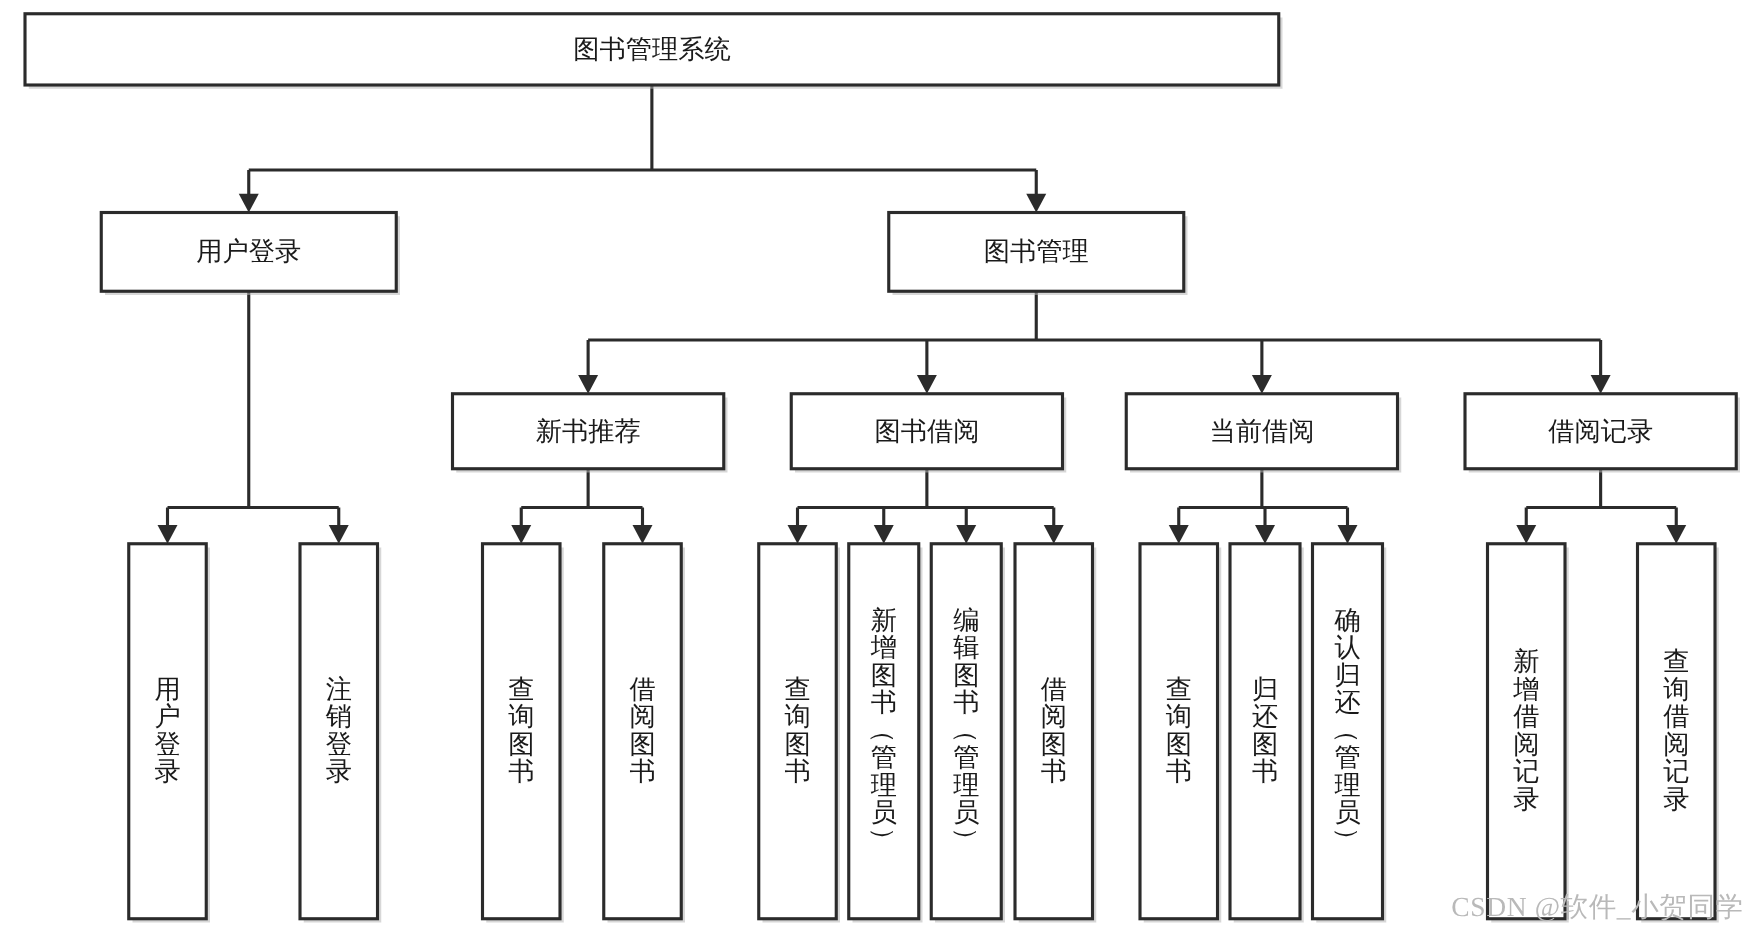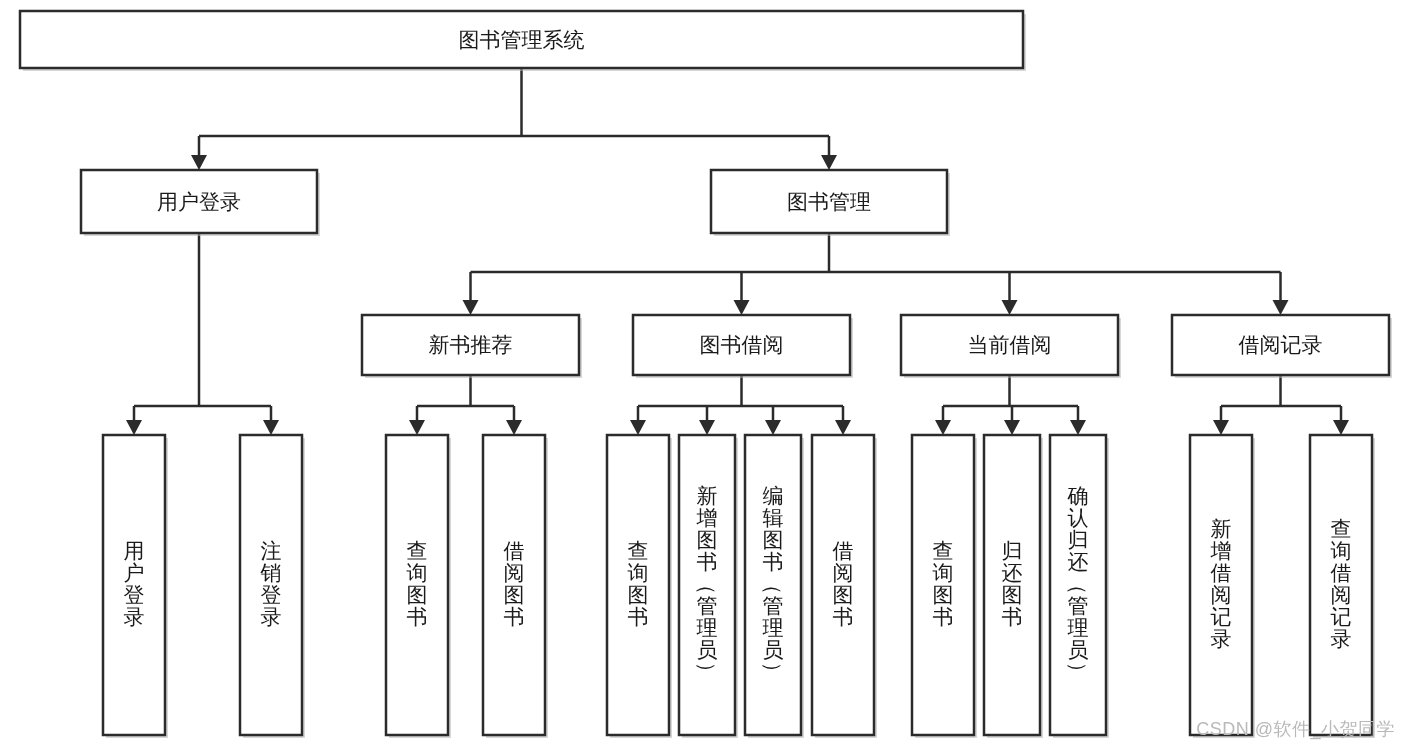--- a/index.html
+++ b/index.html
@@ -50,22 +50,22 @@
     fill: none;
     stroke-linecap: butt;
   }
   .arrow-head {
     fill: #2b2b2b;
   }
   .watermark {
     position: absolute;
     right: 10px;
     bottom: 6px;
-    font-family: Liberation Sans, sans-serif;
-    font-size: 18px;
+    font-family: Liberation Serif, serif;
+    font-size: 22px;
     color: #b9b9b9;
     white-space: nowrap;
     letter-spacing: 0.5px;
     user-select: none;
     text-align: right;
   }
 </style>
 </head>
 <body>
 

